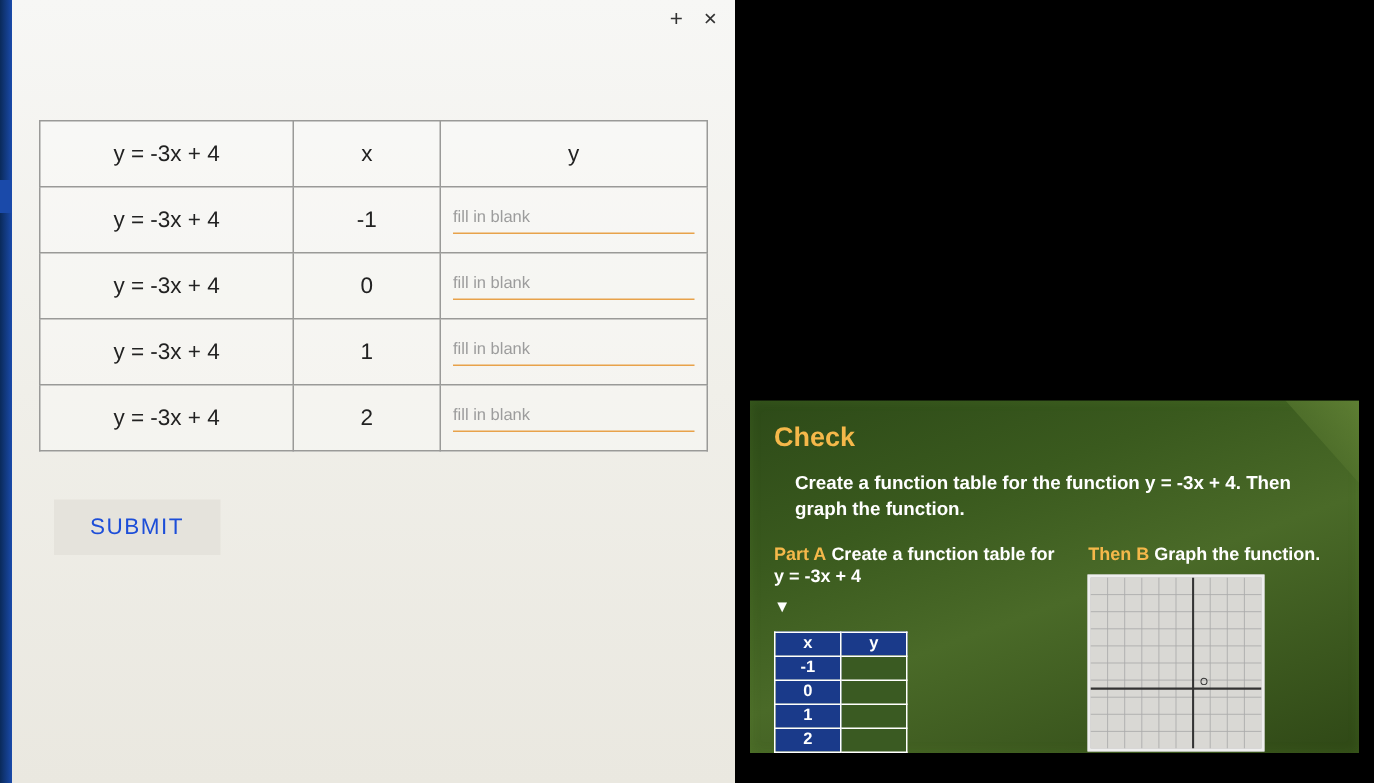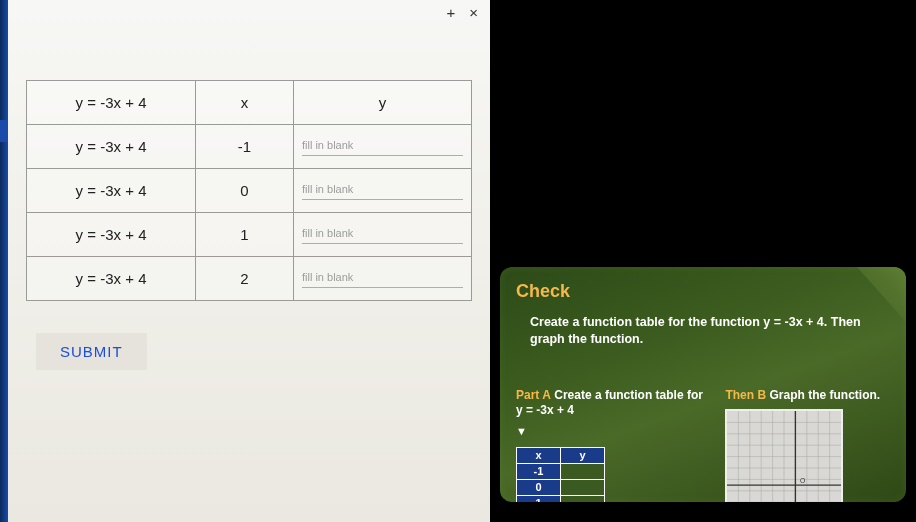--- a/index.html
+++ b/index.html
@@ -77,21 +77,21 @@
     background: #000;
     display: flex;
     align-items: flex-end;
     padding: 0 10px 20px 10px;
   }
 
   .slide {
     width: 100%;
     height: 235px;
     background: linear-gradient(160deg, #2d4a18 0%, #3a5a1e 30%, #4a6a28 55%, #2f4816 100%);
-    border-radius: 12px;
+    border-radius: 0;
     color: #fff;
     padding: 14px 16px 12px 16px;
     position: relative;
     overflow: hidden;
     box-shadow: 0 0 8px rgba(120,180,60,0.15) inset;
   }
   .slide::after {
     content: "";
     position: absolute;
     top: 0; right: 0;
@@ -111,21 +111,21 @@
     font-size: 12.5px;
     font-weight: 700;
     line-height: 1.35;
     margin-bottom: 14px;
     margin-left: 14px;
   }
 
   .parts { display: flex; gap: 18px; }
   .part-a { flex: 1; }
   .part-b { width: 44%; }
-  .part-label { font-size: 12px; font-weight: 700; line-height: 1.3; margin-top: 26px; }
+  .part-label { font-size: 12px; font-weight: 700; line-height: 1.3; }
   .part-label .hl { color: #f5b84a; }
 
   .mini-table {
     margin-top: 8px;
     border-collapse: collapse;
     font-size: 11px;
   }
   .mini-table th, .mini-table td {
     border: 1px solid #fff;
     width: 44px;

